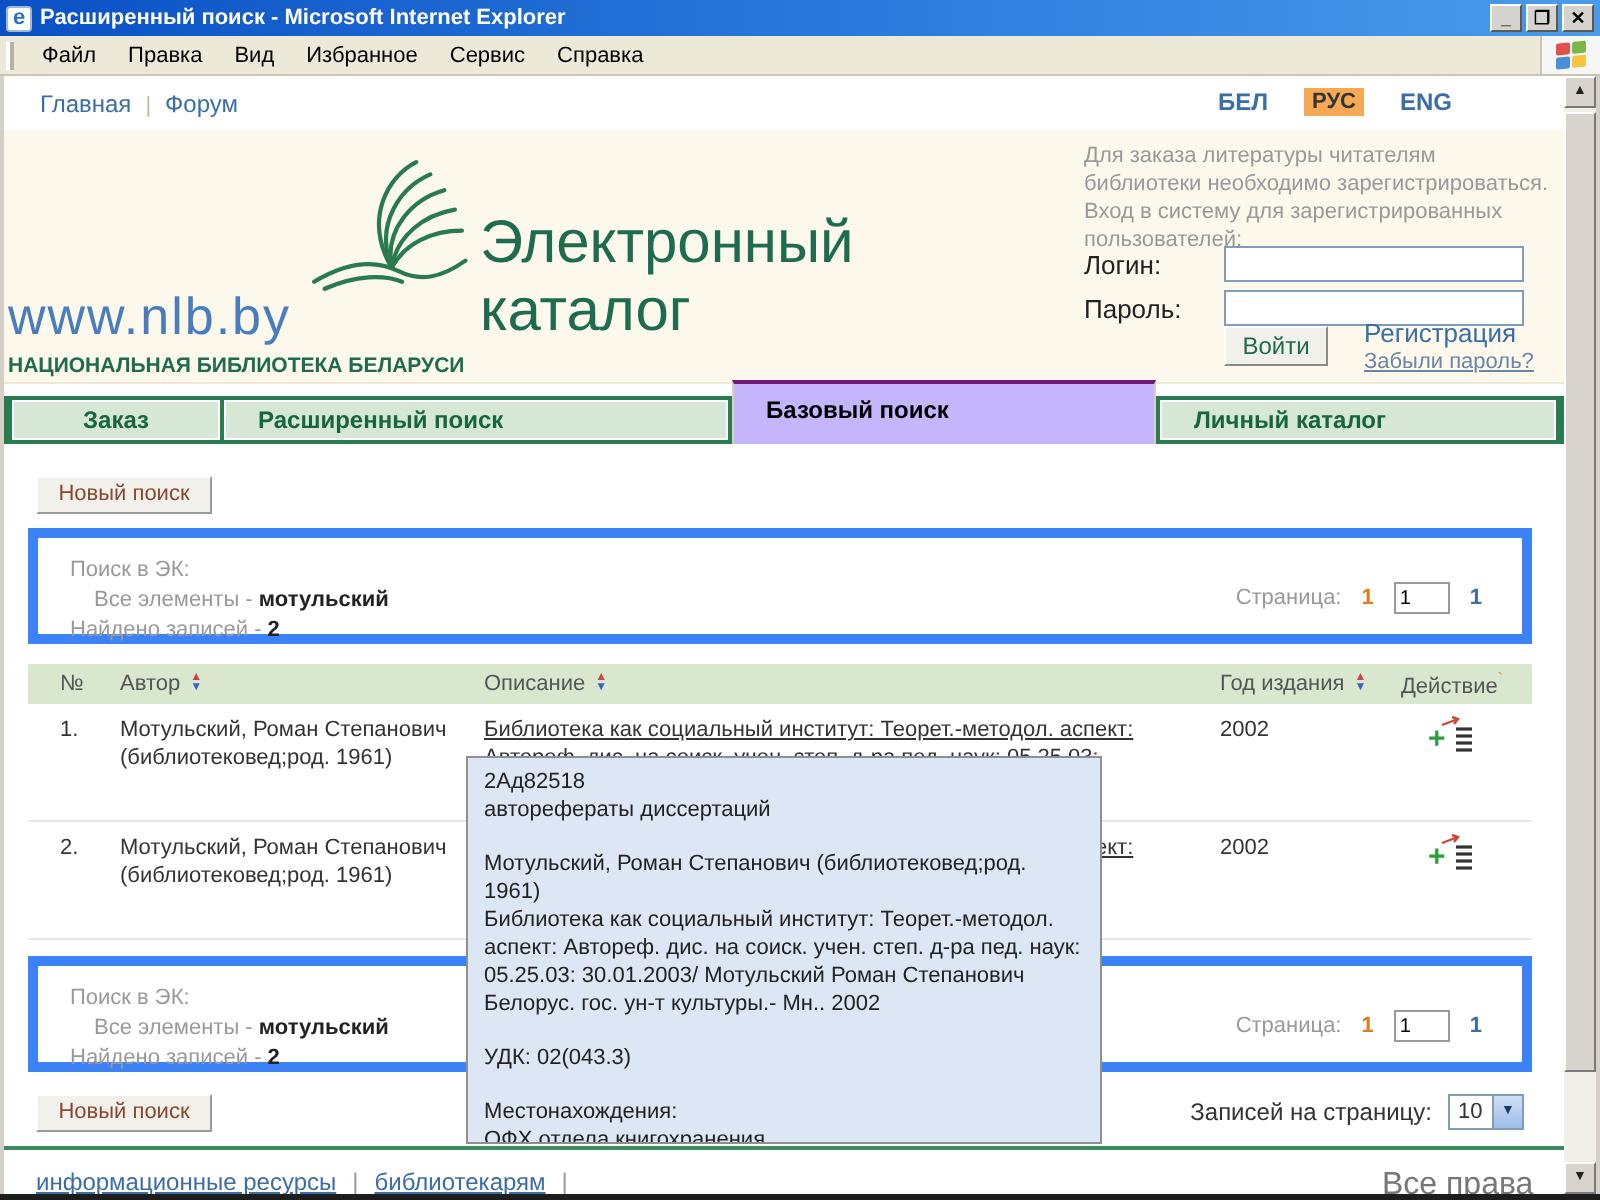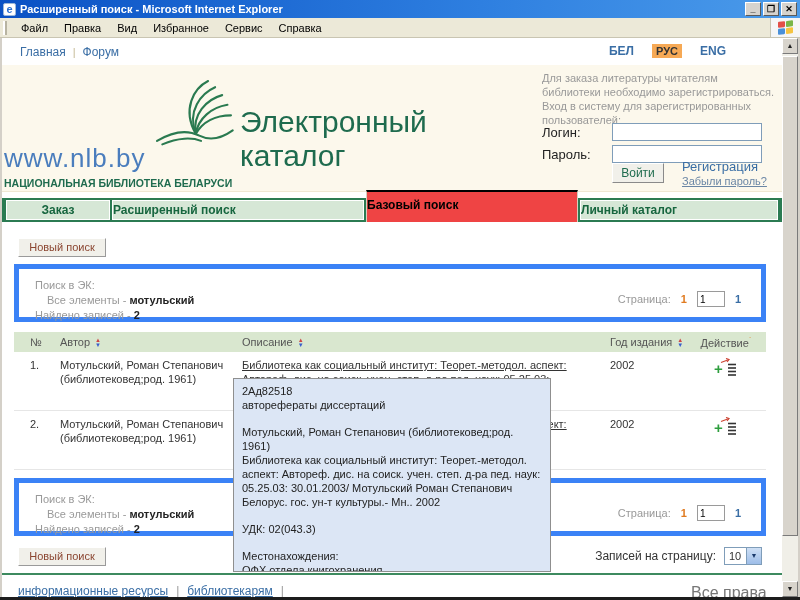--- a/index.html
+++ b/index.html
@@ -53,25 +53,25 @@
   .login-row input { width:150px; height:18px; border:1px solid #7f9db9; background:#fff; font-size:12px; padding:1px 3px; }
   .btn-voiti { position:absolute; left:70px; top:92px; width:52px; height:20px; background:#f1f0ea;
     border:1px solid; border-color:#fff #8a8a8a #8a8a8a #fff; color:#1e6b4e; font-size:12px; text-align:center; line-height:18px; }
   .reg-link { position:absolute; left:140px; top:88px; color:#3a6ea5; font-size:13px; text-decoration:none; }
   .forgot-link { position:absolute; left:140px; top:104px; color:#6a86a5; font-size:11px; text-decoration:underline; }
 
   
   .tabstrip { position:absolute; left:0; top:152px; width:780px; height:32px; }
   .tabbar { position:absolute; left:0; top:8px; width:780px; height:24px; background:#2b7b52; }
   .tab { position:absolute; top:10px; height:20px; background:#d6e7d6; border:1px solid #fff;
-    color:#17663f; font-weight:bold; font-size:12px; line-height:18px; }
+    color:#17663f; font-weight:bold; font-size:12px; line-height:18px; padding-left:16px; }
   .tab.t-order { left:4px; width:104px; text-align:center; padding-left:0; }
   .tab.t-adv { left:110px; width:252px; }
   .tab.t-personal { left:578px; width:198px; }
-  .tab.active { top:0; height:32px; background:#ef4444; border:1px solid #d8d0be; border-top:2px solid #000000;
+  .tab.active { top:0; height:32px; background:#c4b5fd; border:1px solid #d8d0be; border-top:2px solid #701a75;
     border-bottom:none; color:#000; line-height:26px; z-index:3; left:364px; width:212px; }
 
   
   .btn-newsearch { position:absolute; left:16px; width:88px; height:19px; background:#f1f0ea;
     border:1px solid; border-color:#fff #9a9a9a #9a9a9a #fff; color:#8b4631; font-size:11px; text-align:center; line-height:17px; }
   .ns-top { top:200px; }
   .ns-bottom { top:509px; }
 
   .sumbox { position:absolute; left:12px; width:752px; height:58px; border:5px solid #3b82f6; background:#fff; }
   .sb-top { top:226px; }

